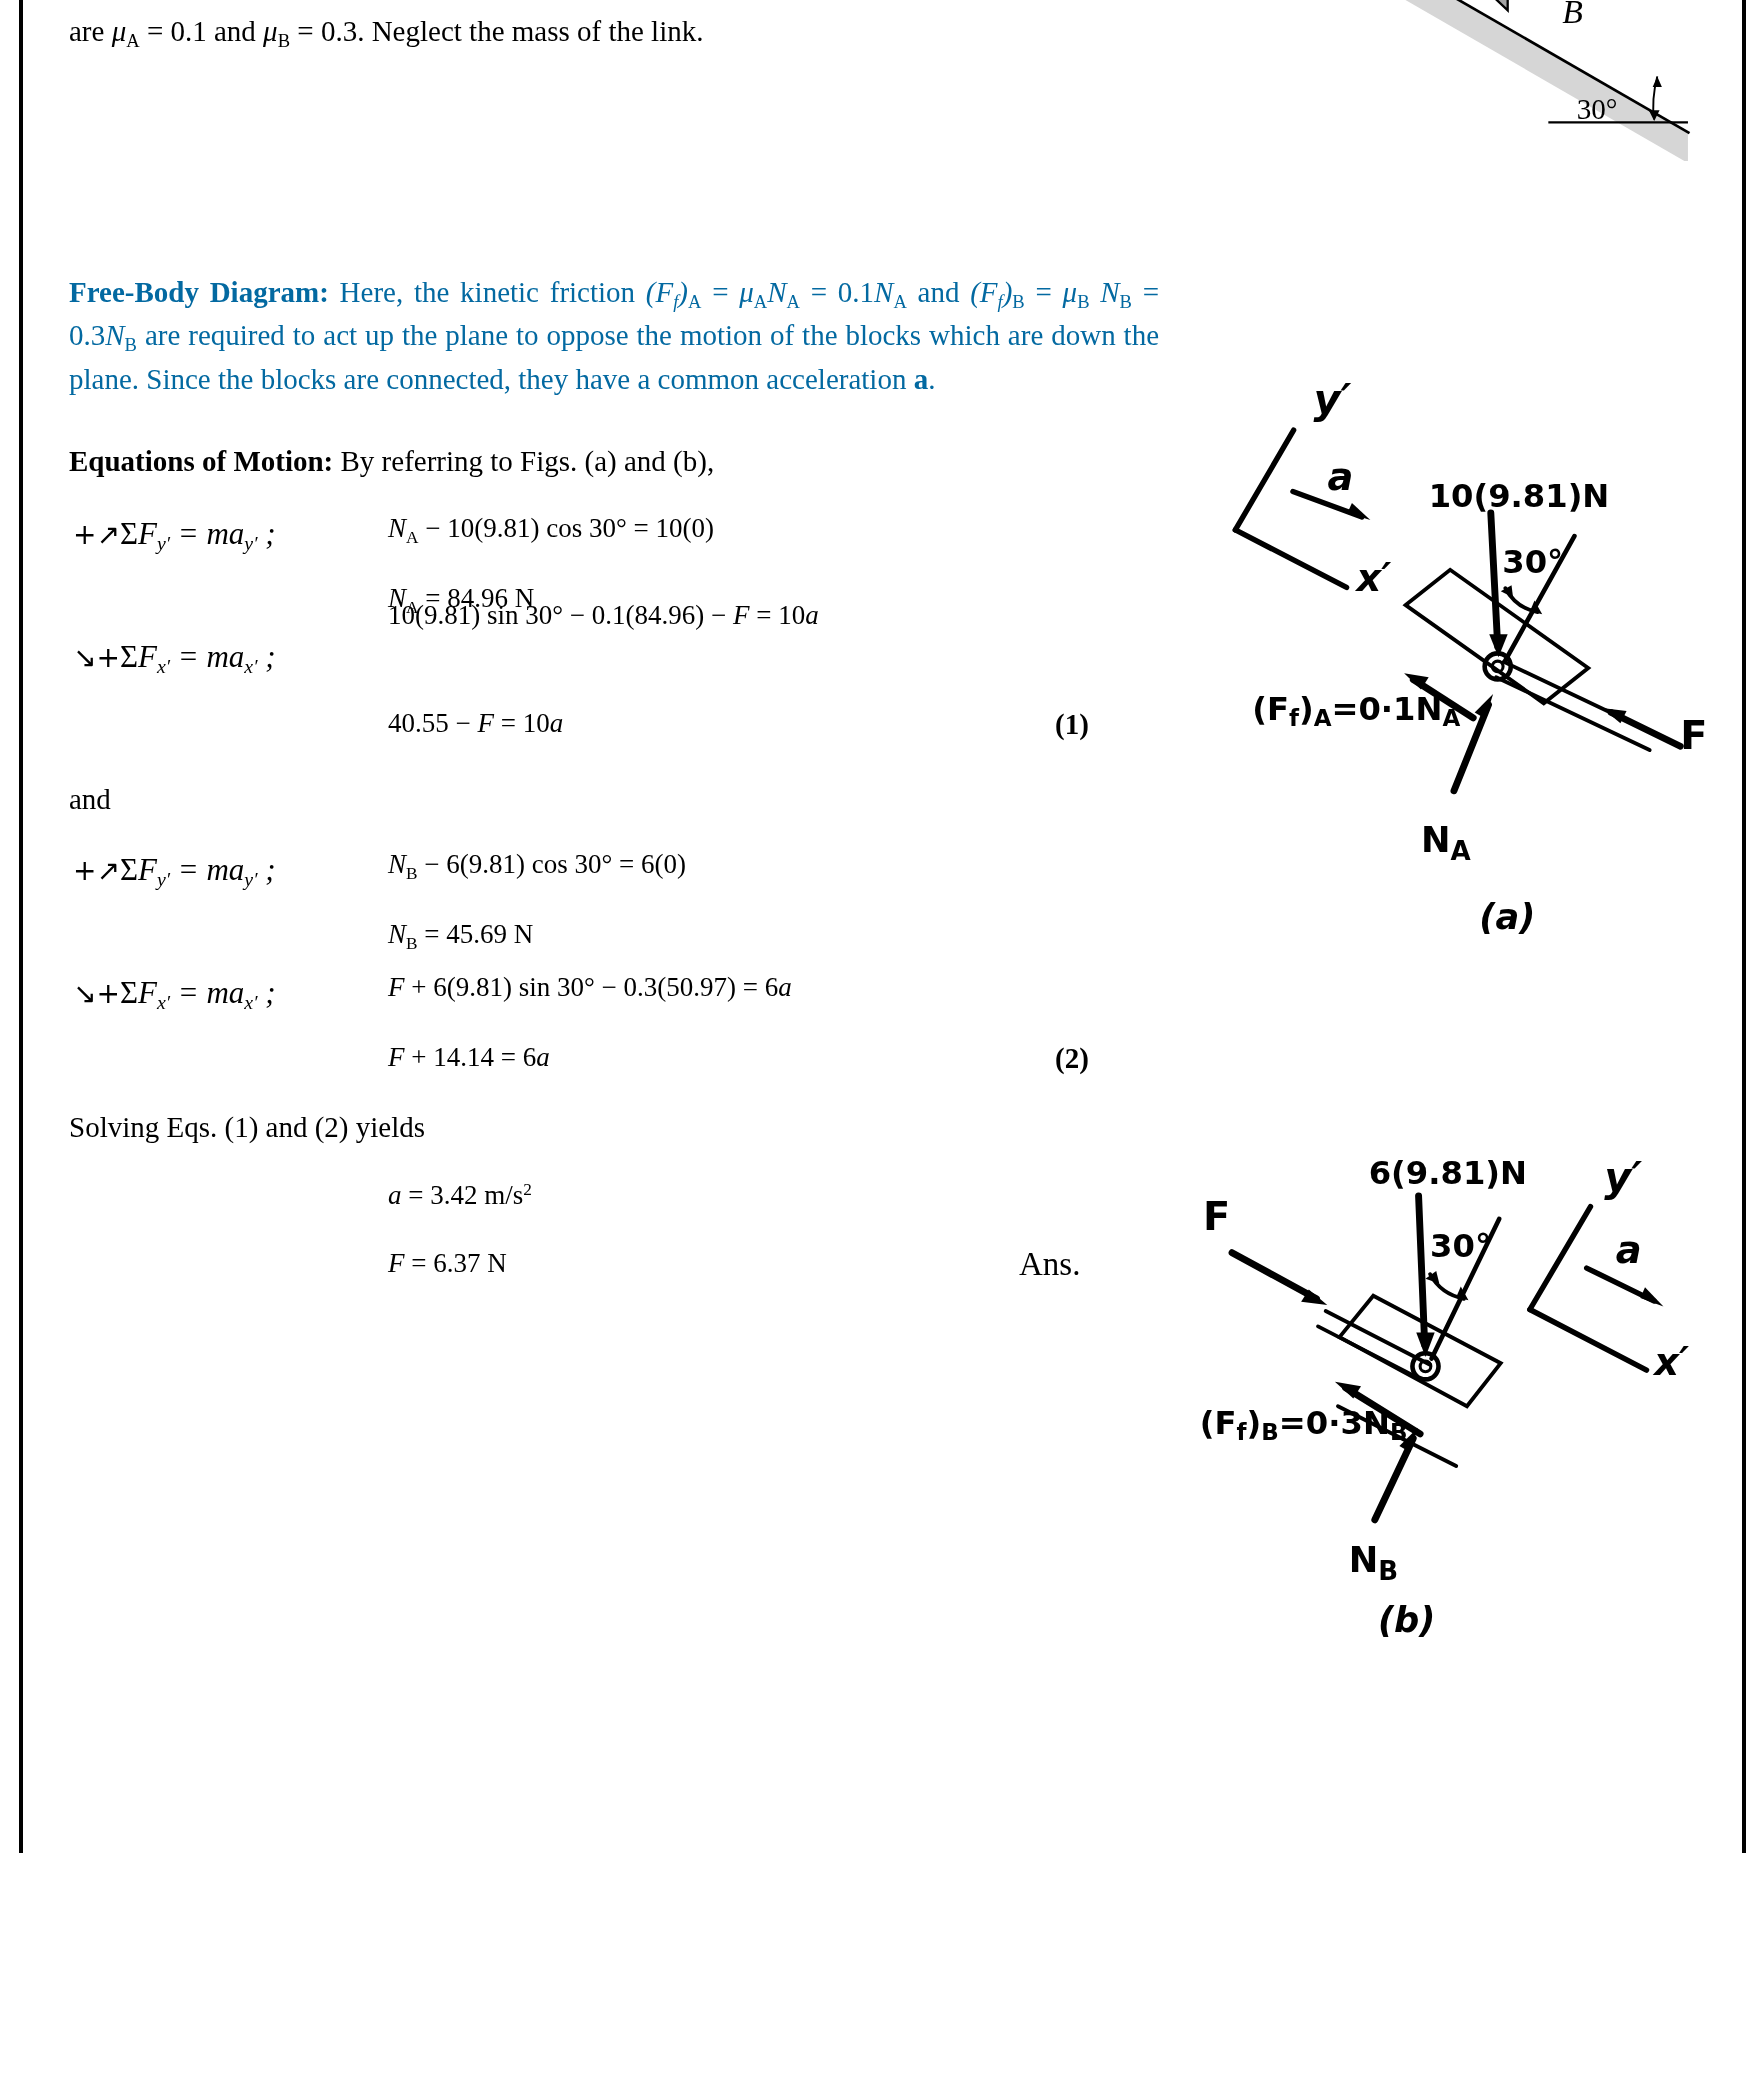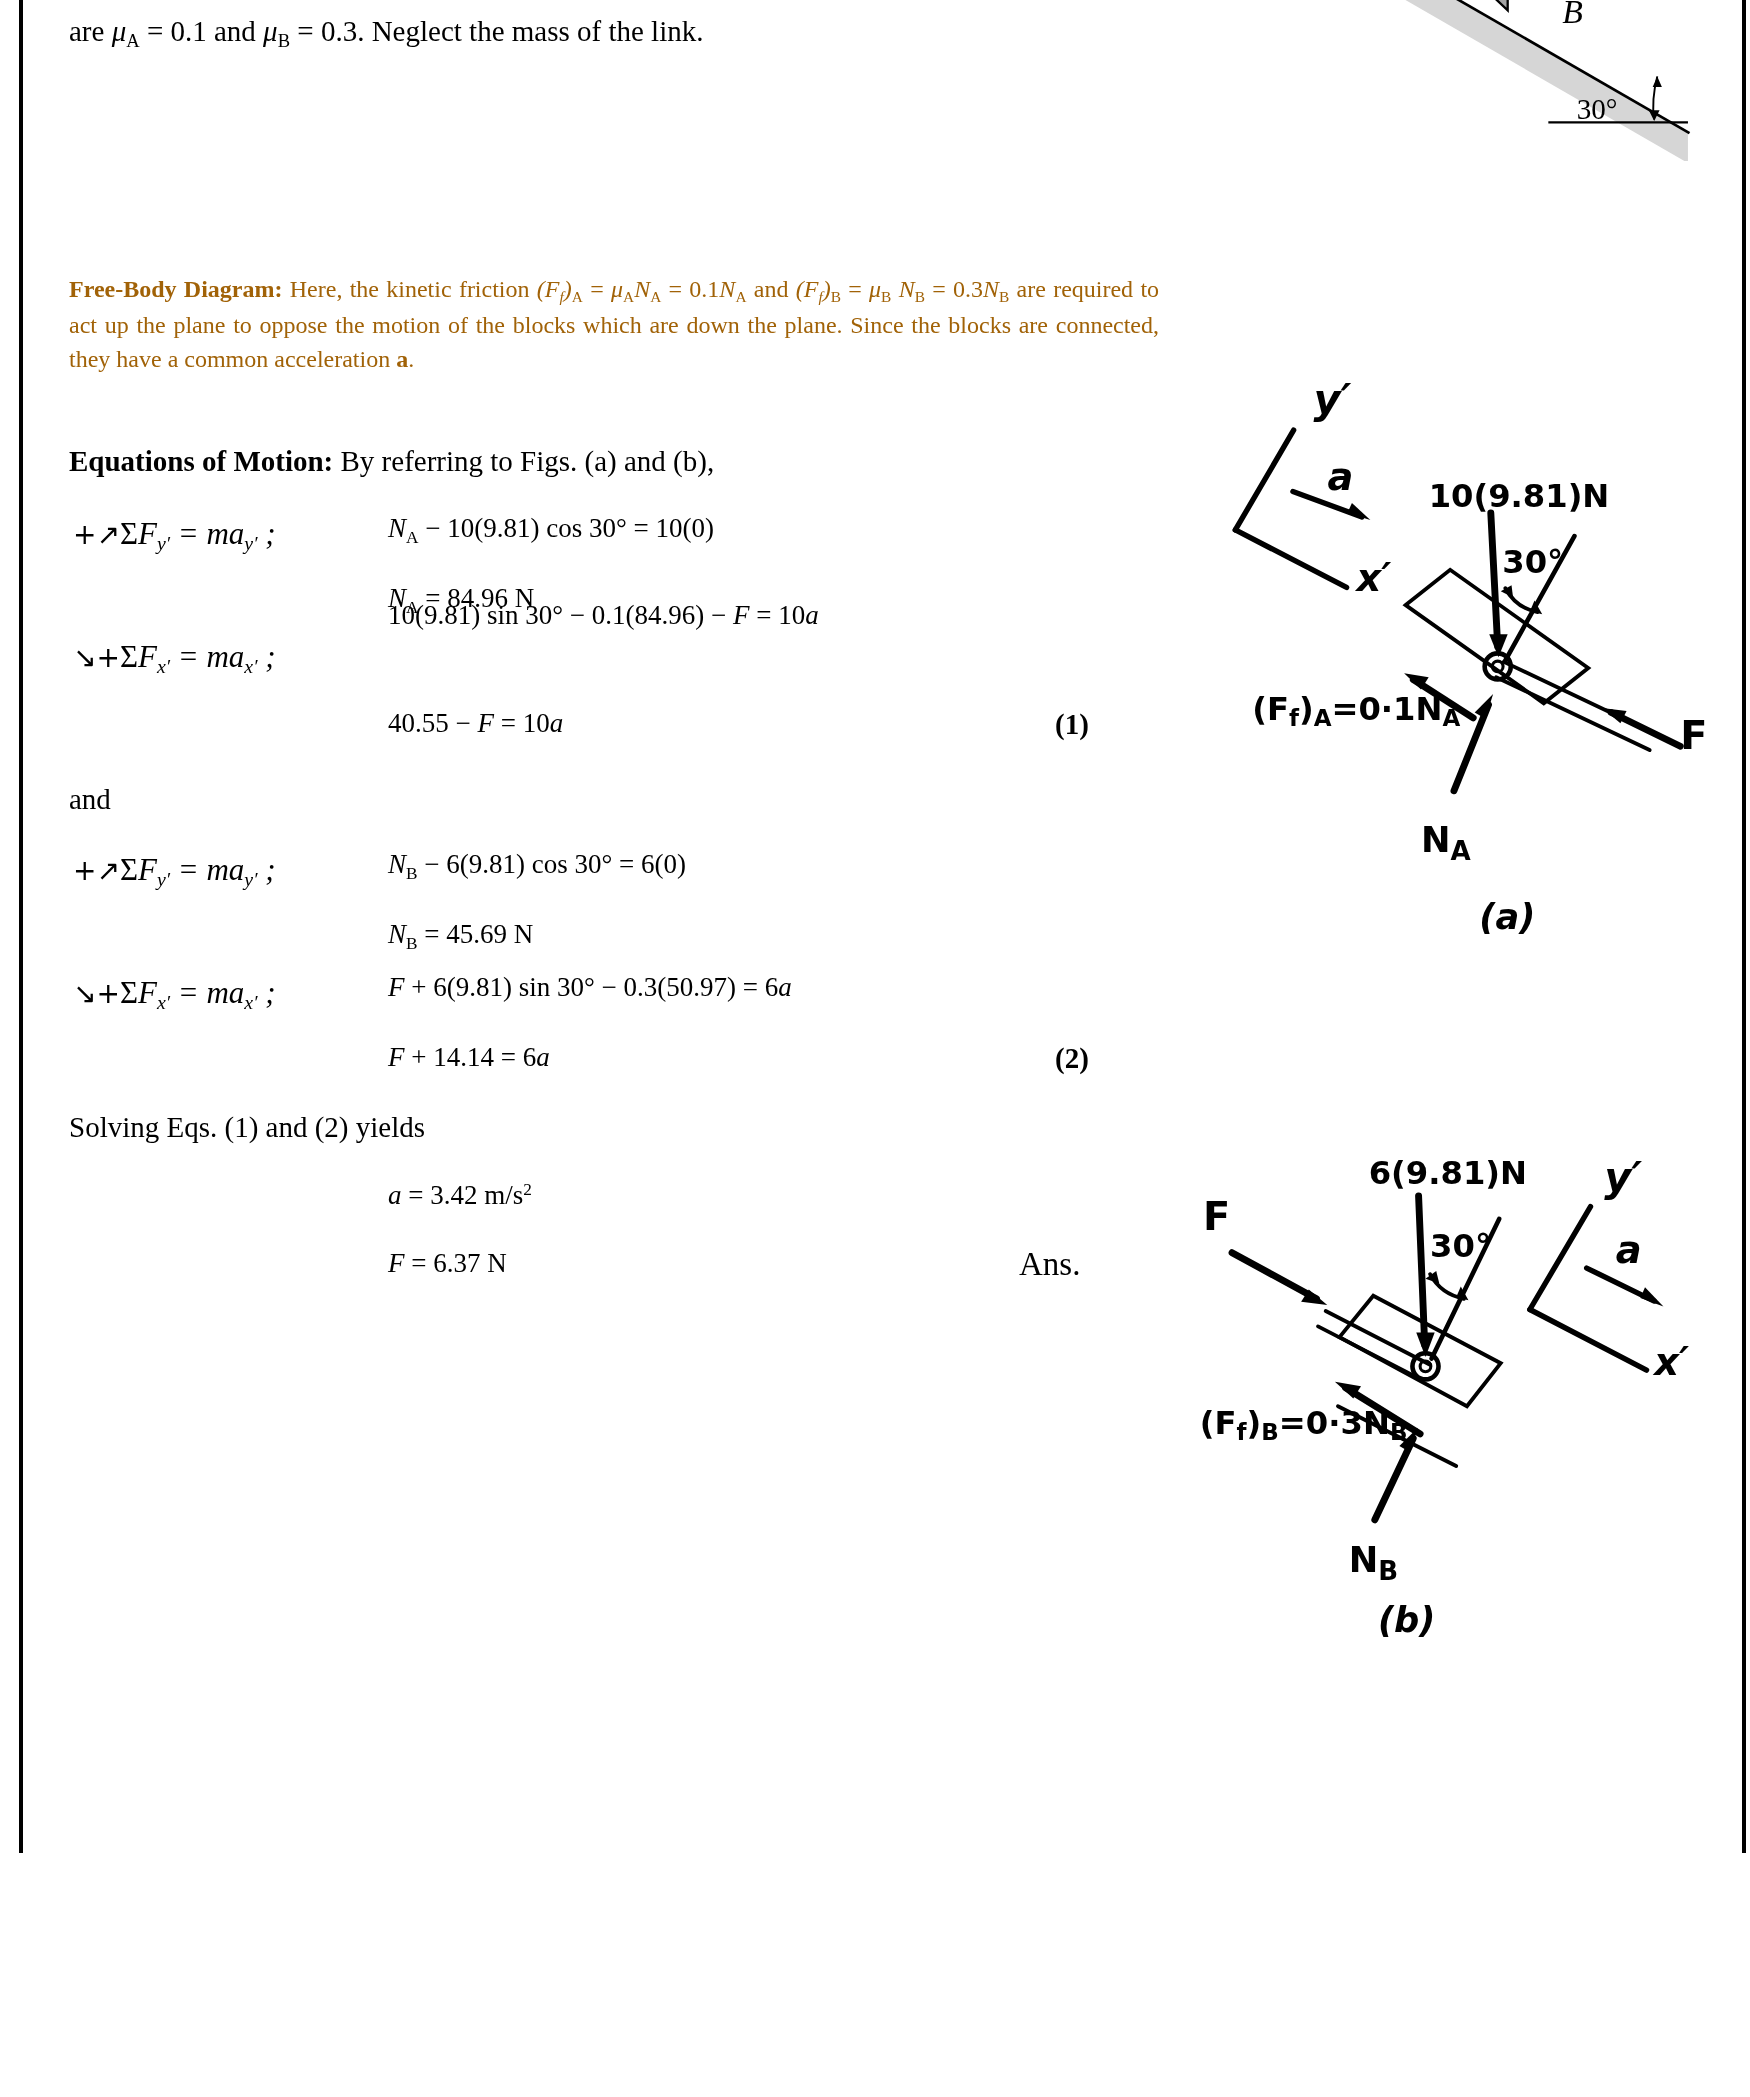--- a/index.html
+++ b/index.html
@@ -31,24 +31,24 @@
   }
 
   
   .textcol {
     position: absolute;
     left: 69px;
     top: 0;
     width: 1090px;
   }
   .para {
-    font-size: 24px;
+    font-size: 29px;
     line-height: 1.42;
     text-align: justify;
-    color: #a16207;
+    color: #0369a1;
   }
   .problem-top {
     position: absolute;
     left: 69px;
     top: -17px;
     width: 767px;
     font-size: 29px;
     line-height: 1.42;
   }
   .bold { font-weight: bold; }

